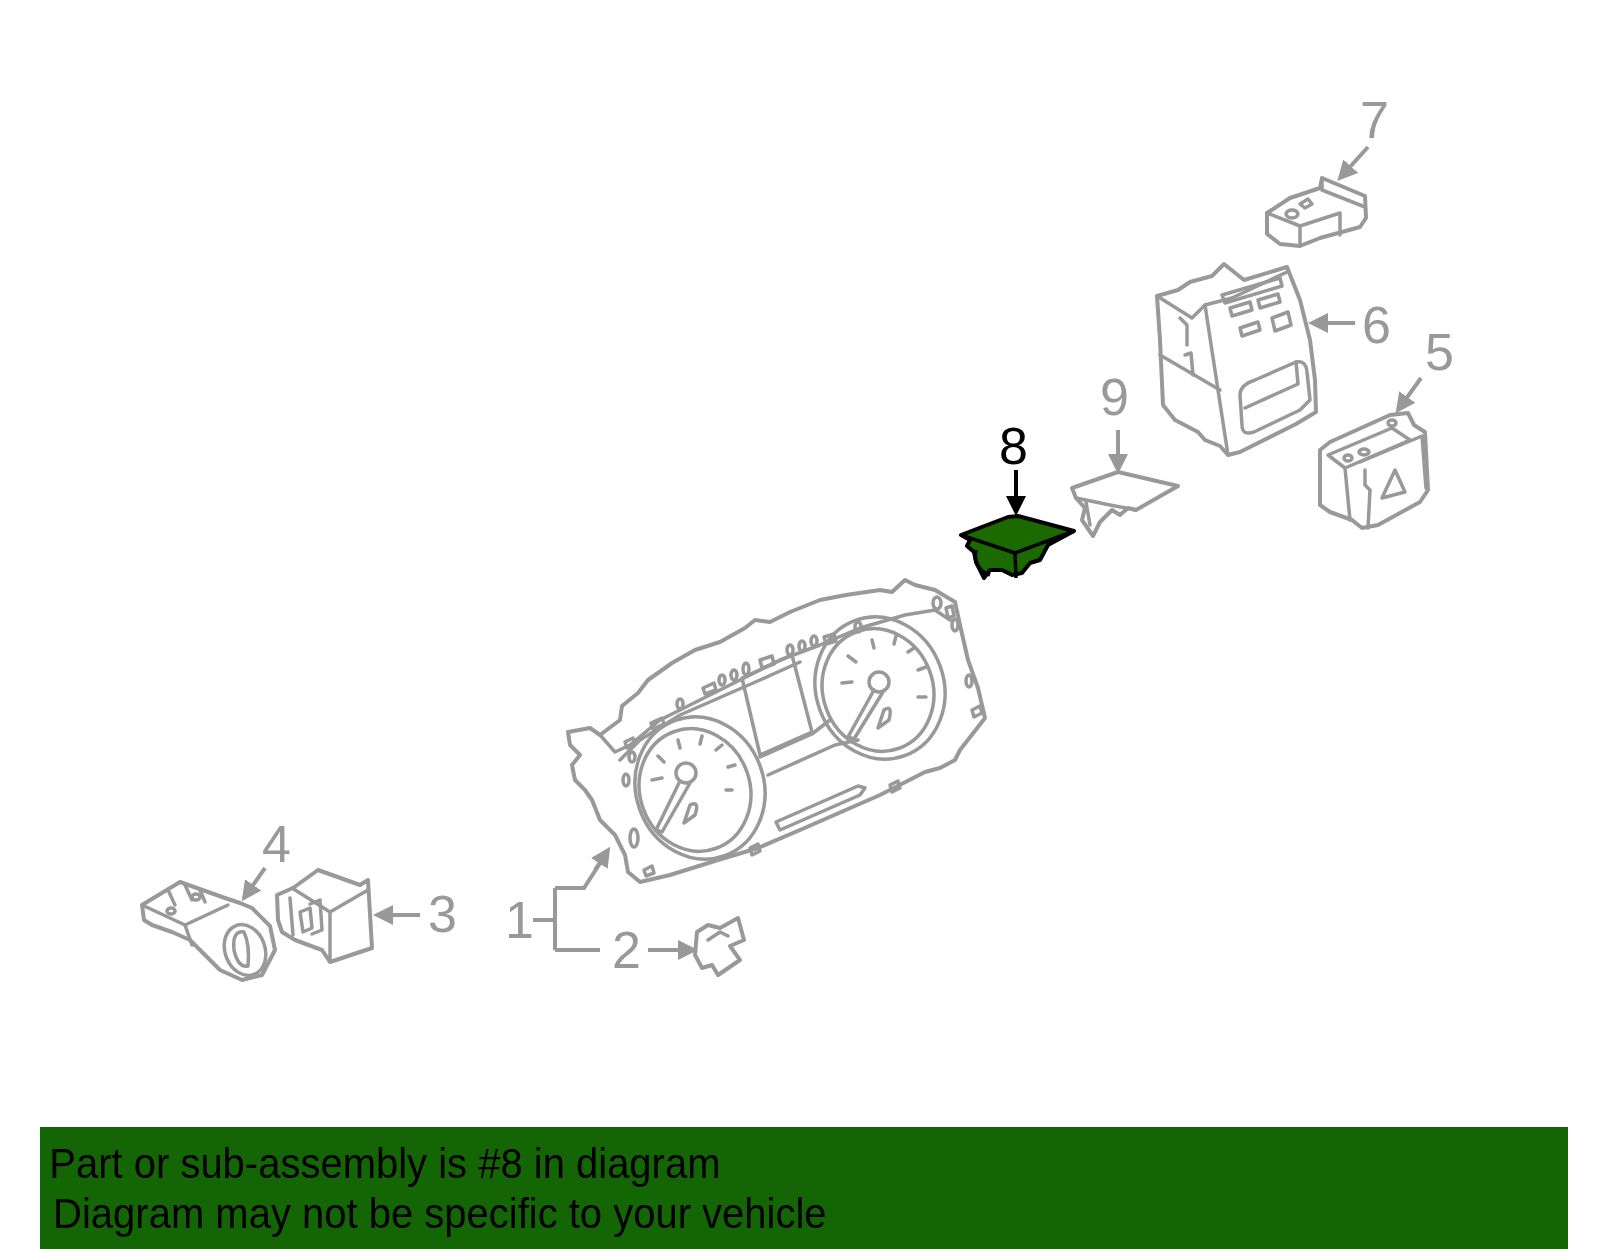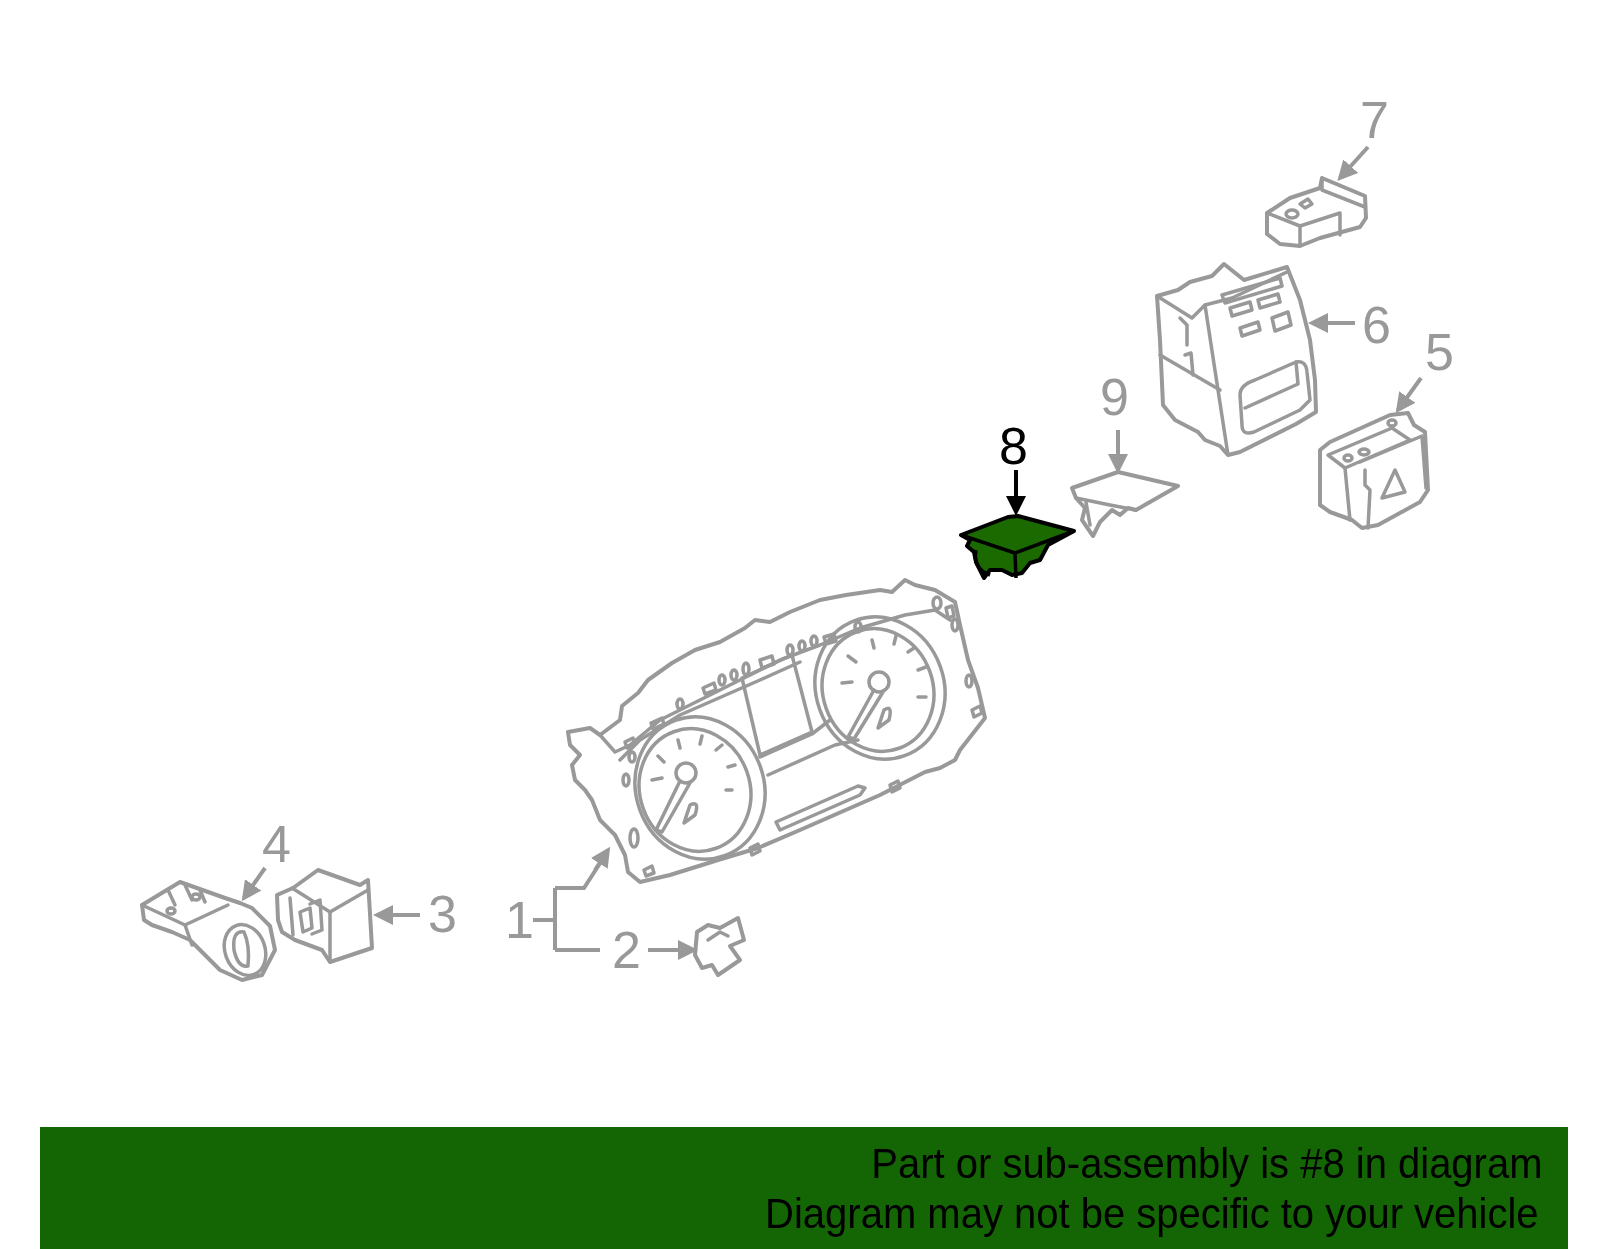--- a/index.html
+++ b/index.html
@@ -8,21 +8,21 @@
   .part { fill: #ffffff; stroke: #999999; stroke-width: 4; stroke-linejoin: round; stroke-linecap: round; }
   .detail { fill: none; stroke: #999999; stroke-width: 3.5; stroke-linejoin: round; stroke-linecap: round; }
   .hl { fill: #1a6a00; stroke: #000000; stroke-width: 4; stroke-linejoin: round; }
   .hl-d { fill: none; stroke: #000000; stroke-width: 3.5; stroke-linejoin: round; }
   .leader { stroke: #999999; stroke-width: 4; fill: none; }
   .leader-hl { stroke: #000000; stroke-width: 4; fill: none; }
   .arrowhead { fill: #999999; }
   .arrowhead-hl { fill: #000000; }
   .callout { font-family: "Liberation Sans", sans-serif; font-size: 52px; fill: #999999; }
   .callout-hl { font-family: "Liberation Sans", sans-serif; font-size: 52px; fill: #000000; }
-  #banner { position: absolute; left: 40px; top: 1127px; width: 1528px; height: 122px; background: #146605; display: flex; flex-direction: column; align-items: flex-end; justify-content: center; }
+  #banner { position: absolute; left: 40px; top: 1127px; width: 1528px; height: 122px; background: #146605; display: flex; flex-direction: column; align-items: flex-start; justify-content: center; }
   .banner-line { font-family: "Liberation Sans", sans-serif; font-size: 43px; line-height: 50px; color: #000000; transform: scaleX(0.93); white-space: nowrap; }
   #banner-line-1 { margin-left: -16px; }
   #banner-line-2 { margin-left: -16px; }
 </style>
 </head>
 <body>
 
 <svg id="diagram" viewBox="0 0 1600 1249" xmlns="http://www.w3.org/2000/svg">
   <defs>
     <marker id="ah" viewBox="0 0 10 10" refX="8" refY="5" markerWidth="5" markerHeight="5" orient="auto-start-reverse">

